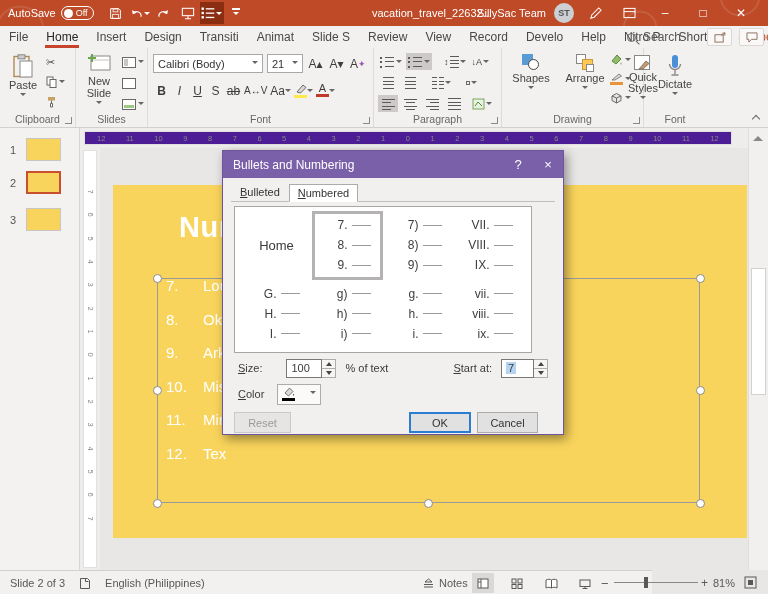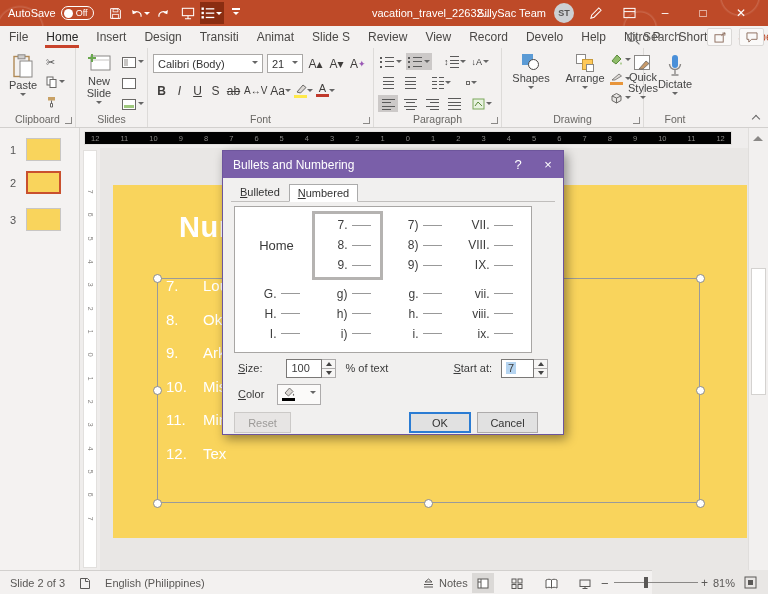--- a/index.html
+++ b/index.html
@@ -88,21 +88,21 @@
 .collapse{position:absolute;right:8px;bottom:5px;width:8px;height:8px}
 .collapse::before{content:"";position:absolute;left:1px;top:2px;width:5px;height:5px;border-left:1.4px solid #666;border-top:1.4px solid #666;transform:rotate(45deg)}
 
 
 .thumbpanel{position:absolute;left:0;top:128px;width:80px;height:442px;background:#f4f2f1;border-right:1px solid #d8d6d4}
 .thumb-row{position:absolute;left:0;width:80px;display:flex;align-items:center}
 .thumb-num{width:26px;text-align:center;font-size:11px;color:#555}
 .thumb{width:35px;height:23px;background:#f9d45c;border:1px solid #c8c6c4}
 .thumb.sel{border:2px solid #c9502e}
 .hruler{position:absolute;left:80px;top:128px;width:668px;height:20px;background:#efedec}
-.hruler .strip{position:absolute;left:4px;right:16px;top:3px;height:14px;background:#000000;border:1px solid #e2e0de;display:flex;align-items:center;justify-content:space-between;padding:0 6px}
+.hruler .strip{position:absolute;left:4px;right:16px;top:3px;height:14px;background:#4c1d95;border:1px solid #e2e0de;display:flex;align-items:center;justify-content:space-between;padding:0 12px}
 .hruler .strip span{font-size:7.5px;color:#8a8886}
 .vruler{position:absolute;left:80px;top:148px;width:20px;height:422px;background:#efedec}
 .vruler .strip{position:absolute;top:2px;bottom:2px;left:3px;width:14px;background:#fff;border:1px solid #e2e0de;display:flex;flex-direction:column;align-items:center;justify-content:space-between;padding:36px 0 44px}
 .vruler .strip span{font-size:7.5px;color:#8a8886;transform:rotate(90deg)}
 .canvas{position:absolute;left:100px;top:148px;width:648px;height:422px;background:#e9e7e5}
 .slide{position:absolute;left:13px;top:37px;width:634px;height:353px;background:#f9d45c;overflow:hidden}
 .slide-title{position:absolute;left:66px;top:26px;font-size:29px;font-weight:bold;color:#fff;letter-spacing:.5px}
 .slide-list{position:absolute;left:53px;top:92px;color:#fff;font-size:15px}
 .slide-li{height:33.6px;display:flex}
 .slide-li .n{width:37px}

